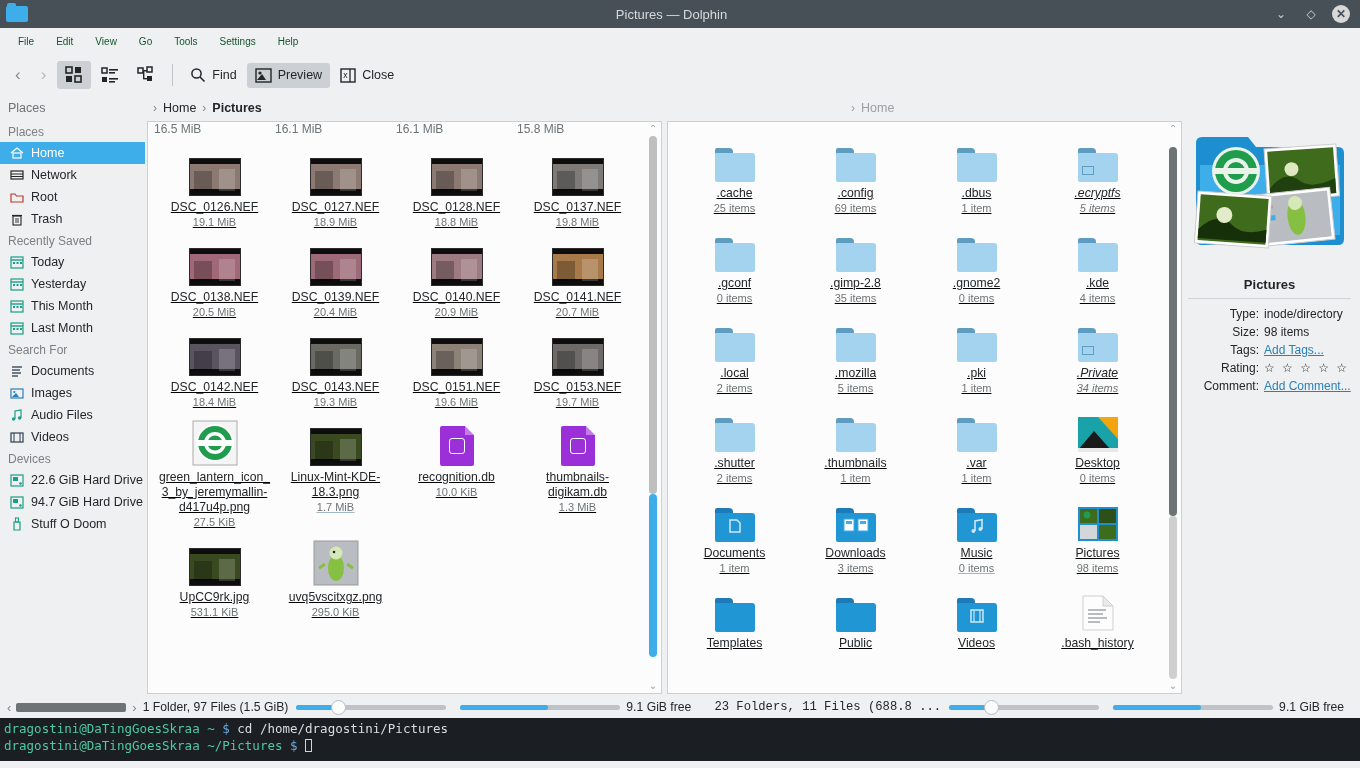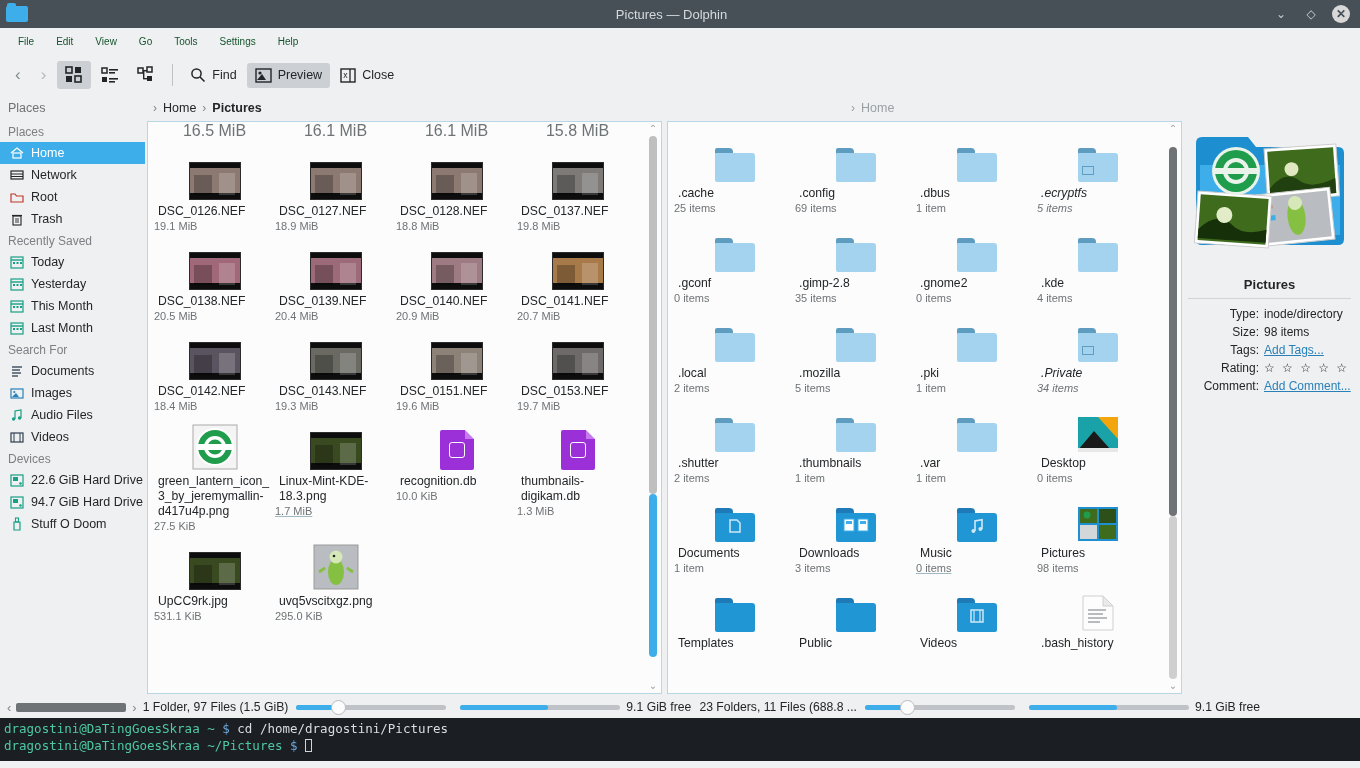--- a/index.html
+++ b/index.html
@@ -77,31 +77,31 @@
   .side-ico { width: 15px; height: 15px; flex: none; display:flex; align-items:center;
               justify-content:center; font-size: 12px; }
   
   .panel {
     background: #fcfcfc; border: 1px solid #b9d6e5; margin: 0 0 0 0;
     position: relative; overflow: hidden;
   }
   #panel-left { width: 515px; height: 573px; margin-left: 2px; }
   #panel-right { width: 515px; height: 573px; margin-left: 5px; }
   .grid { display: flex; flex-wrap: wrap; padding: 4px 2px 0 6px; }
-  .cell { width: 121px; padding-top: 4px; }
+  .cell { width: 121px; text-align: center; padding-top: 4px; text-decoration: underline; }
   .cell .thumb { height: 52px; display: flex; align-items: flex-end; justify-content: center; }
   .cell .nm { font-size: 12.2px; color: #232629; line-height: 15px; margin-top: 4px;
               word-wrap: break-word; padding: 0 4px; }
   .cell .nm.italic { font-style: italic; }
   .cell .sz { font-size: 11px; color: #6e7376; line-height: 15px; }
   .cell .sz.italic { font-style: italic; }
   .cell .sz.uline { text-decoration: underline; text-decoration-color: #9fb8c4; }
   
   .toprow { display: flex; padding-left: 6px; }
-  .toprow div { width: 121px; text-align: center; font-size: 16px; color: #6e7376; }
+  .toprow div { width: 121px; text-align: left; font-size: 12px; color: #6e7376; }
   
   .photo { width: 52px; height: 38px; border: 1px solid #2c2c2c;
            background: #8a7a70; position: relative; overflow:hidden; }
   .photo i { position:absolute; display:block; }
   
   .folder { width: 40px; height: 34px; position: relative; }
   .folder .tab { position: absolute; left: 0; top: 0; width: 18px; height: 7px;
                  background: #5e9cc0; border-radius: 2px 4px 0 0; }
   .folder .body { position: absolute; left: 0; top: 5px; width: 40px; height: 29px;
                   background: #a3d3ef; border-radius: 1px 3px 2px 2px; }
@@ -1017,21 +1017,21 @@
   <div class="zoomwrap">
     <div class="zoom-track">
       <div class="zoom-fill" id="lzfill" style="width: 28%;"></div>
       <div class="zoom-knob" id="lzknob" style="left: calc(28% - 7px);"></div>
     </div>
   </div>
   <div class="space-track">
     <div class="space-fill" id="lsfill" style="width: 55%;"></div>
   </div>
   <div>9.1 GiB free</div>
-  <div style="margin-left:8px;">23 Folders, 11 Files (688.8 ...</div>
+  <div style="margin-left:23px;font-family:Liberation Mono, monospace;">23 Folders, 11 Files (688.8 ...</div>
   <div class="zoomwrap">
     <div class="zoom-track">
       <div class="zoom-fill" id="rzfill" style="width: 28%;"></div>
       <div class="zoom-knob" id="rzknob" style="left: calc(28% - 7px);"></div>
     </div>
   </div>
   <div class="space-track">
     <div class="space-fill" id="rsfill" style="width: 55%;"></div>
   </div>
   <div>9.1 GiB free</div>

